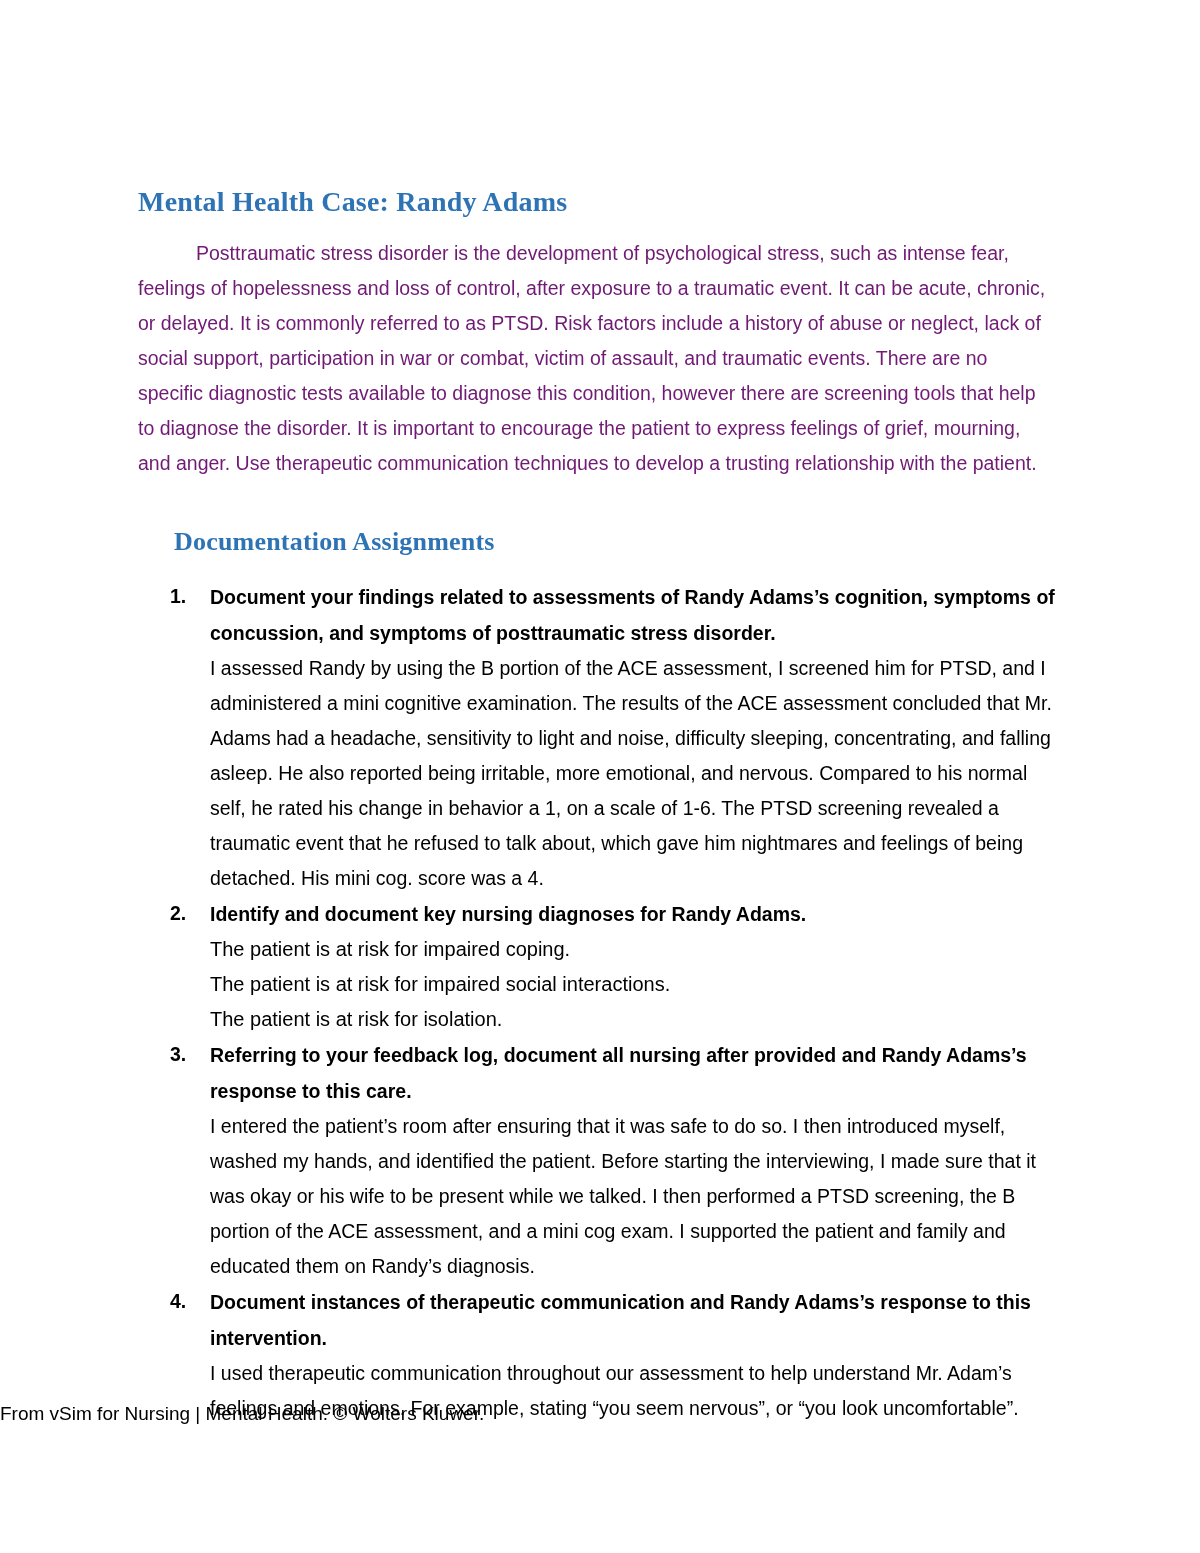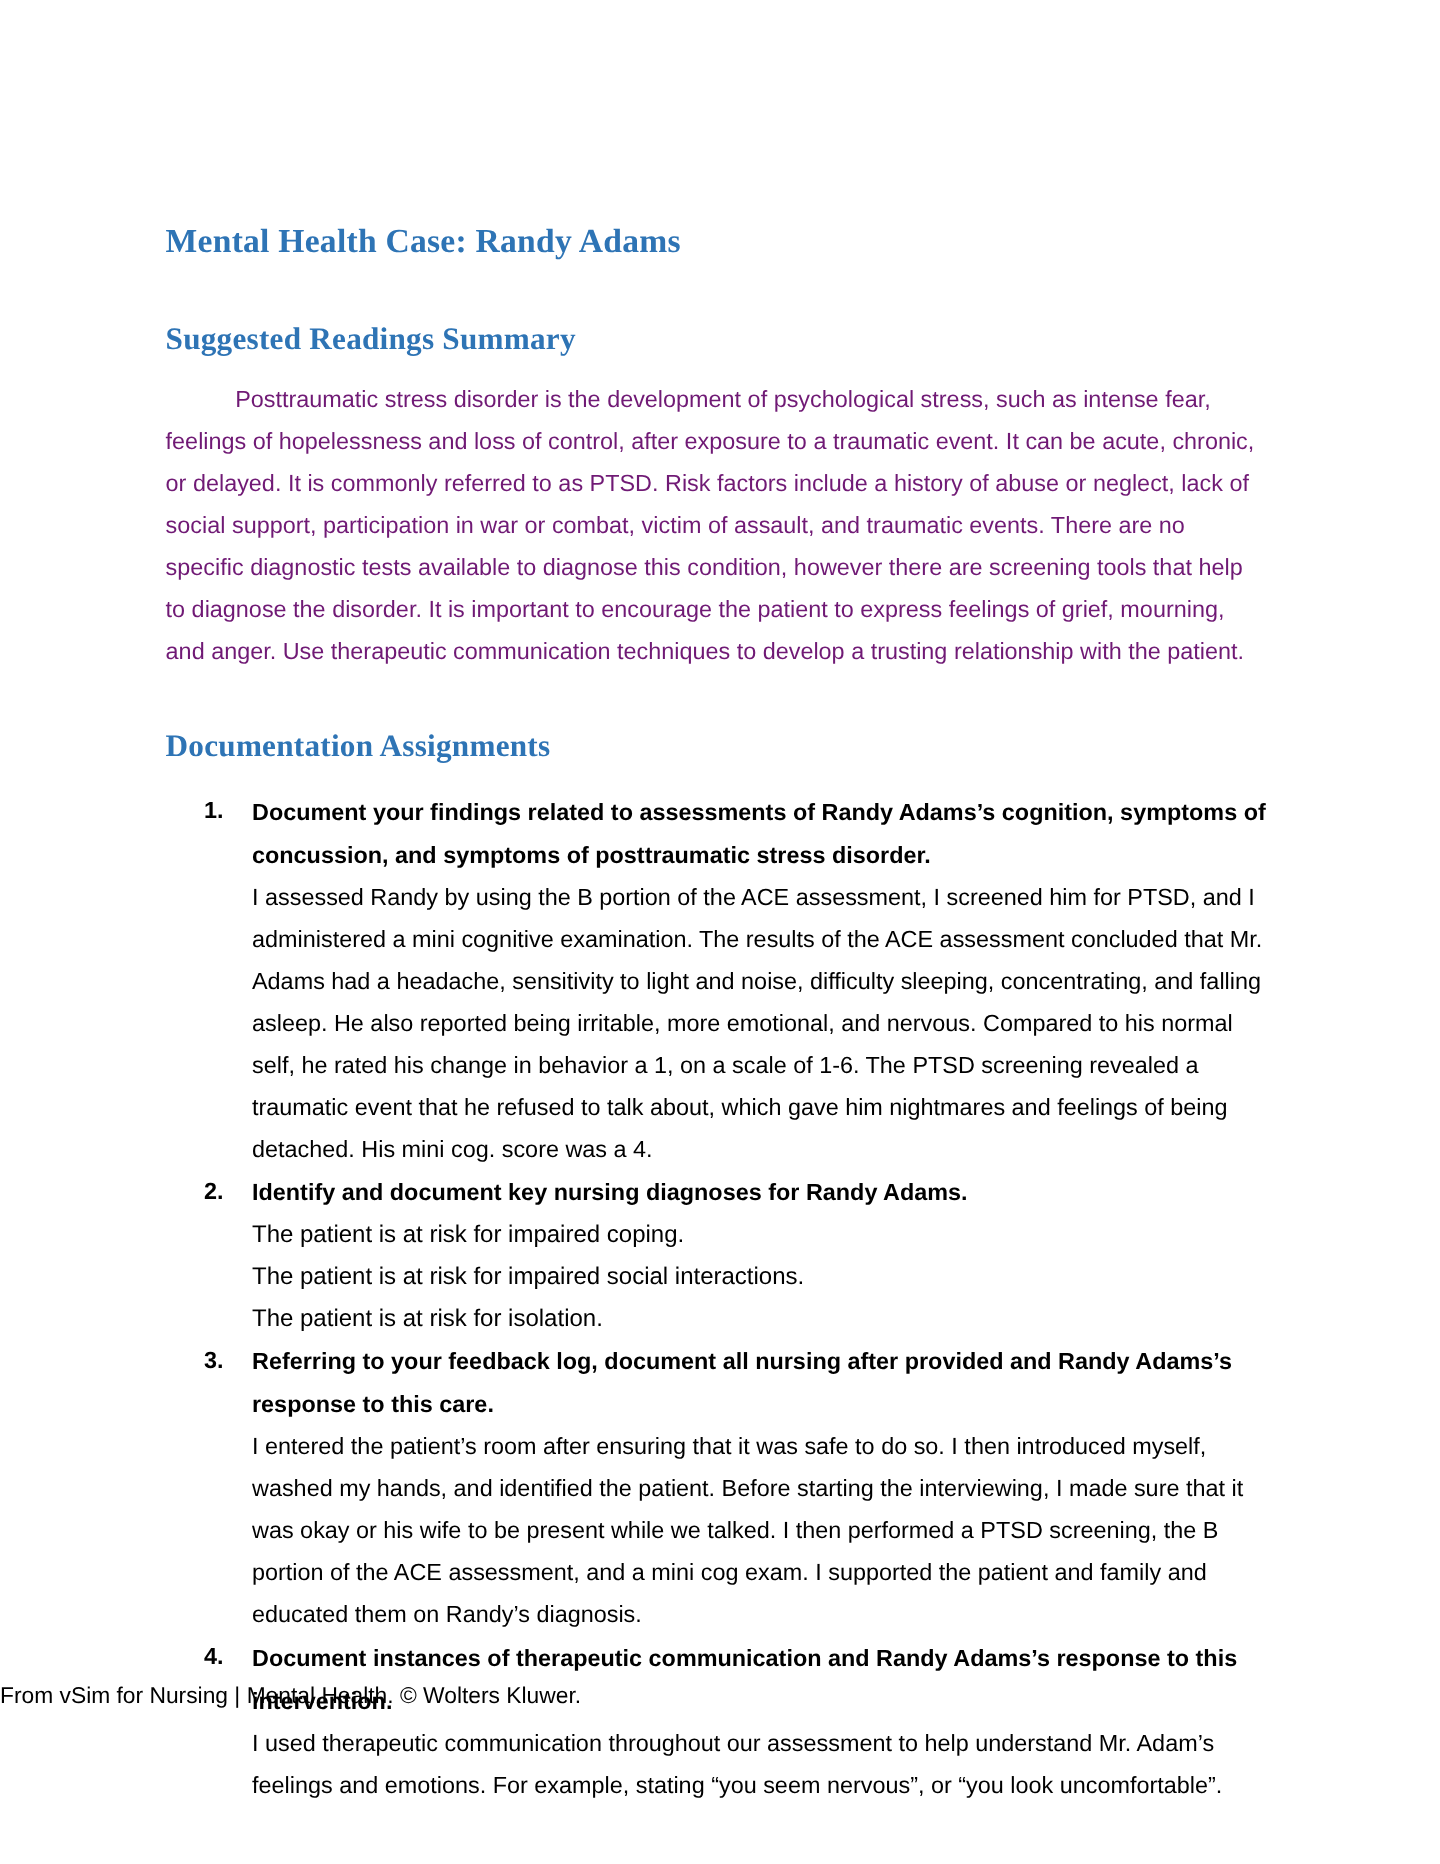--- a/index.html
+++ b/index.html
@@ -45,21 +45,21 @@
   .h2 {
     font-family: "Liberation Serif", serif;
     font-weight: bold;
     font-size: 26px;
     line-height: 1.15;
     color: #2E74B5;
     margin: 0;
     letter-spacing: 0.2px;
   }
   .h2.readings { padding-top: 50px; }
-  .h2.assignments { padding-top: 46px; }
+  .h2.assignments { padding-top: 46px; margin-left: 36px; }
 
   
   .body-par {
     font-family: "Liberation Sans", sans-serif;
     font-size: 19.5px;
     line-height: 35px;
     color: #701a75;
     margin: 0;
     padding-top: 18px;
     text-indent: 58px;
@@ -131,21 +131,20 @@
   }
 </style>
 </head>
 <body>
 
 <div class="page">
   <div class="content">
 
     <h1 class="doc-title">Mental Health Case: Randy Adams</h1>
 
-    <h2 class="h2 readings">Suggested Readings Summary</h2>
 
     <p class="body-par">Posttraumatic stress disorder is the development of psychological stress, such as intense fear, feelings of hopelessness and loss of control, after exposure to a traumatic event. It can be acute, chronic, or delayed. It is commonly referred to as PTSD. Risk factors include a history of abuse or neglect, lack of social support, participation in war or combat, victim of assault, and traumatic events. There are no specific diagnostic tests available to diagnose this condition, however there are screening tools that help to diagnose the disorder. It is important to encourage the patient to express feelings of grief, mourning, and anger. Use therapeutic communication techniques to develop a trusting relationship with the patient.</p>
 
     <h2 class="h2 assignments">Documentation Assignments</h2>
 
     <ol class="assign-list">
 
       <li>
         <div class="item-prompt">Document your findings related to assessments of Randy Adams’s cognition, symptoms of concussion, and symptoms of posttraumatic stress disorder.</div>
         <div class="item-answer">I assessed Randy by using the B portion of the ACE assessment, I screened him for PTSD, and I administered a mini cognitive examination. The results of the ACE assessment concluded that Mr. Adams had a headache, sensitivity to light and noise, difficulty sleeping, concentrating, and falling asleep. He also reported being irritable, more emotional, and nervous. Compared to his normal self, he rated his change in behavior a 1, on a scale of 1-6. The PTSD screening revealed a traumatic event that he refused to talk about, which gave him nightmares and feelings of being detached. His mini cog. score was a 4.</div>

